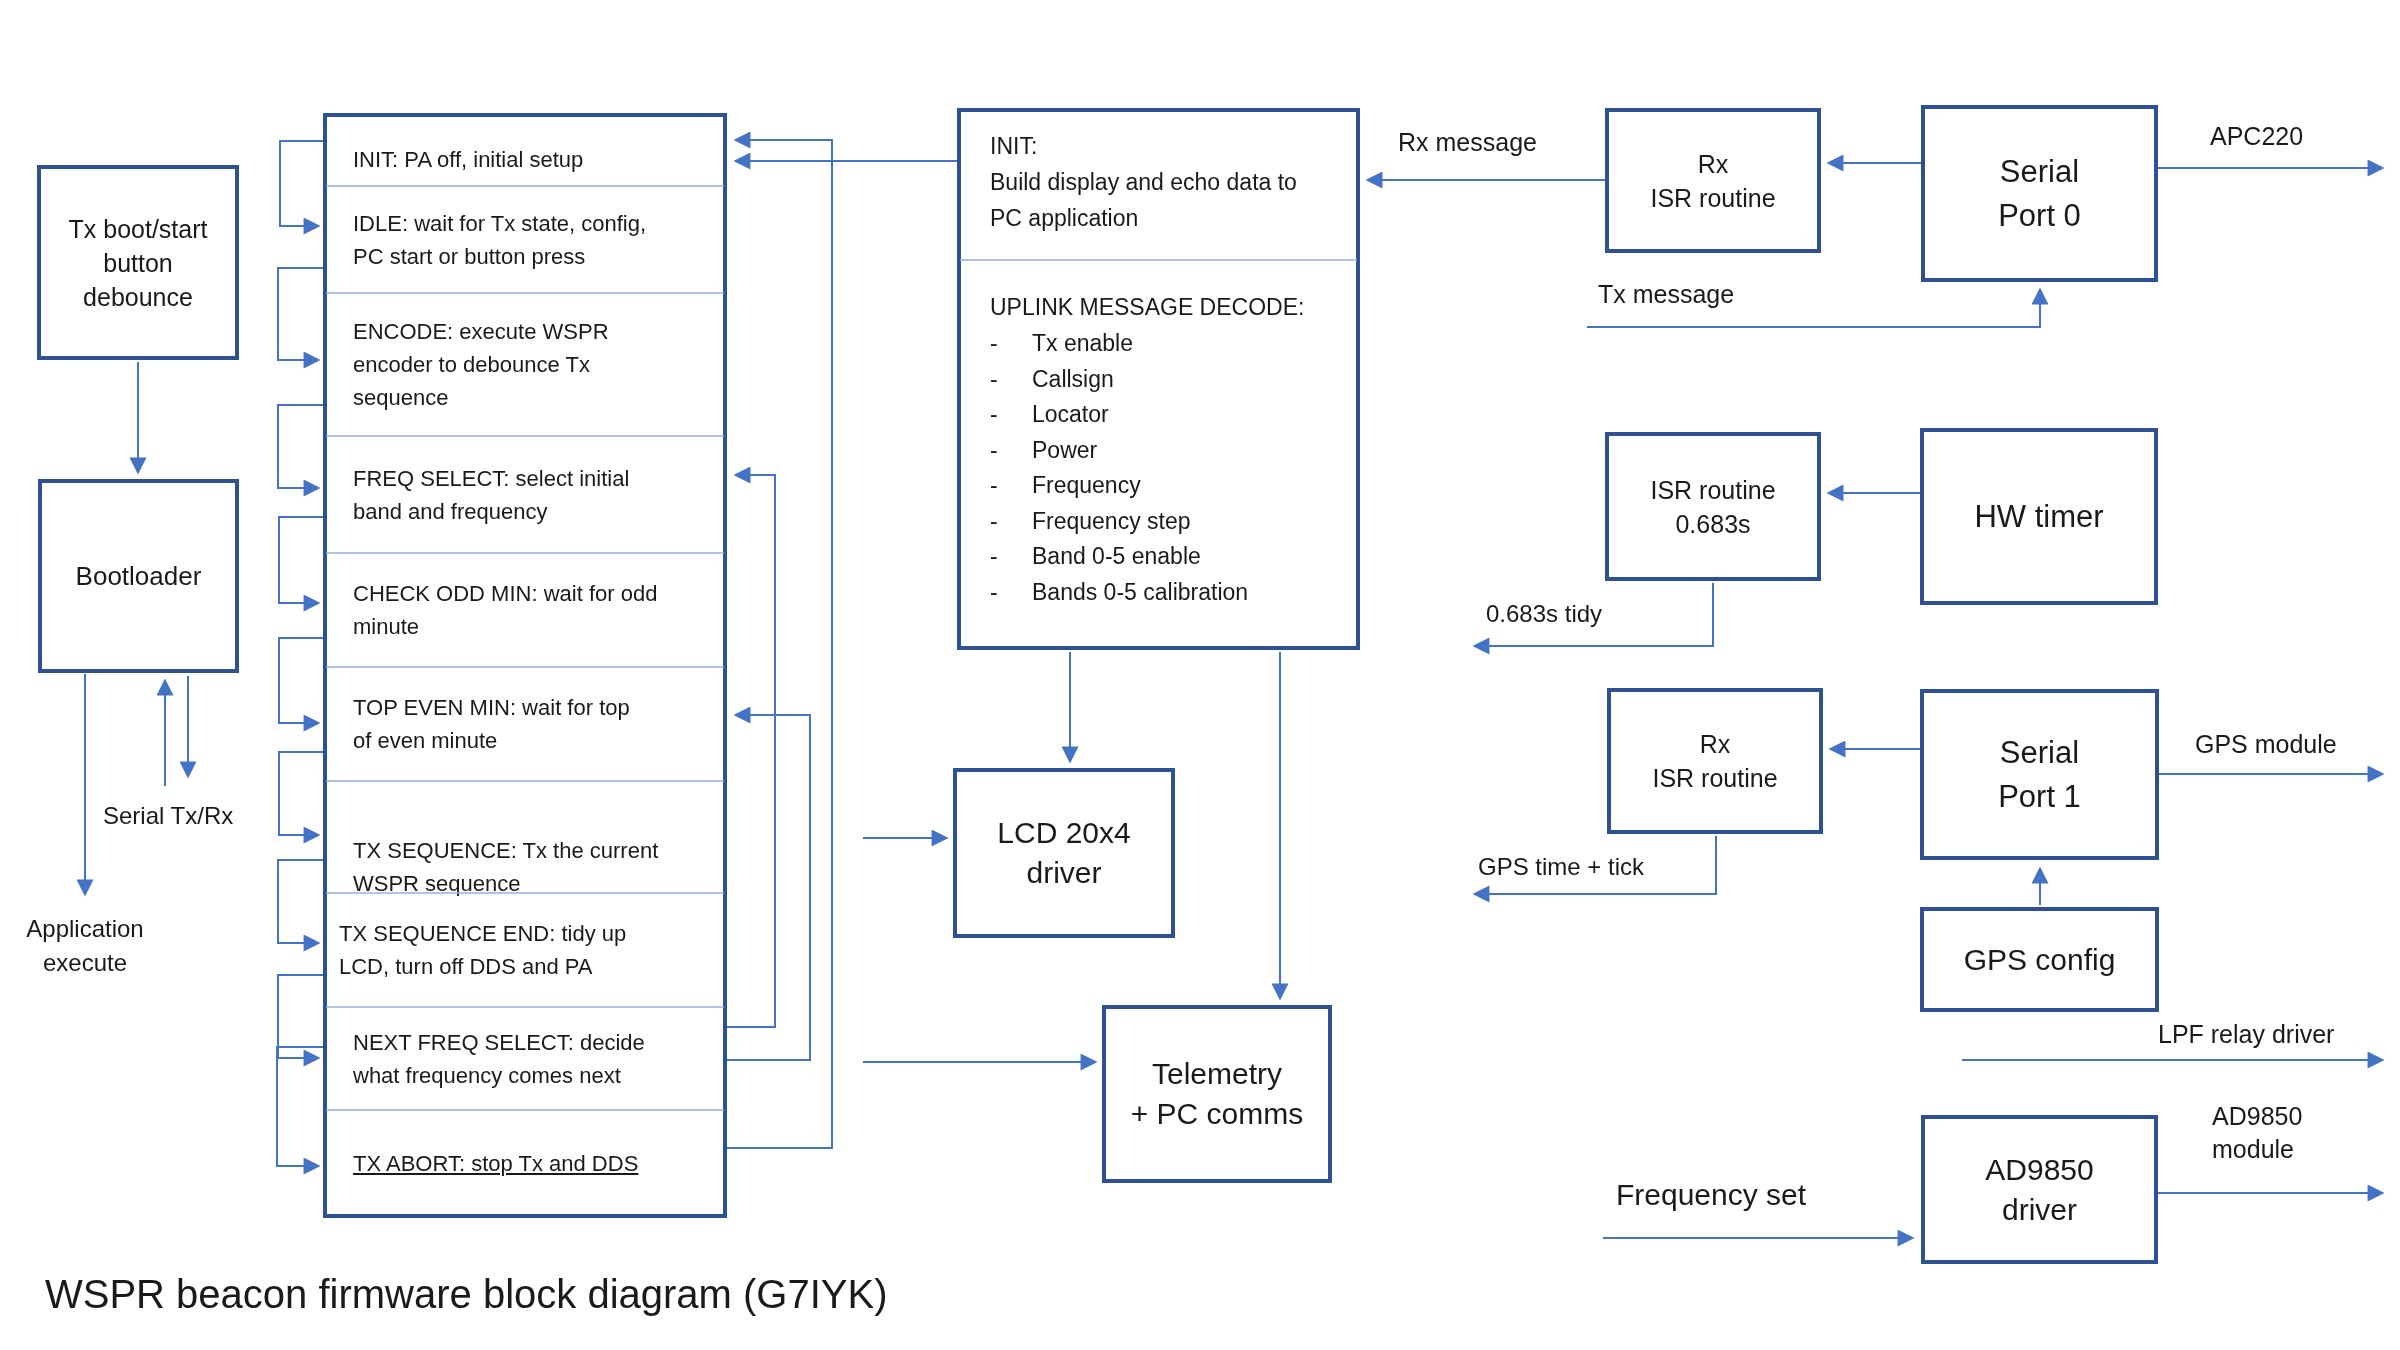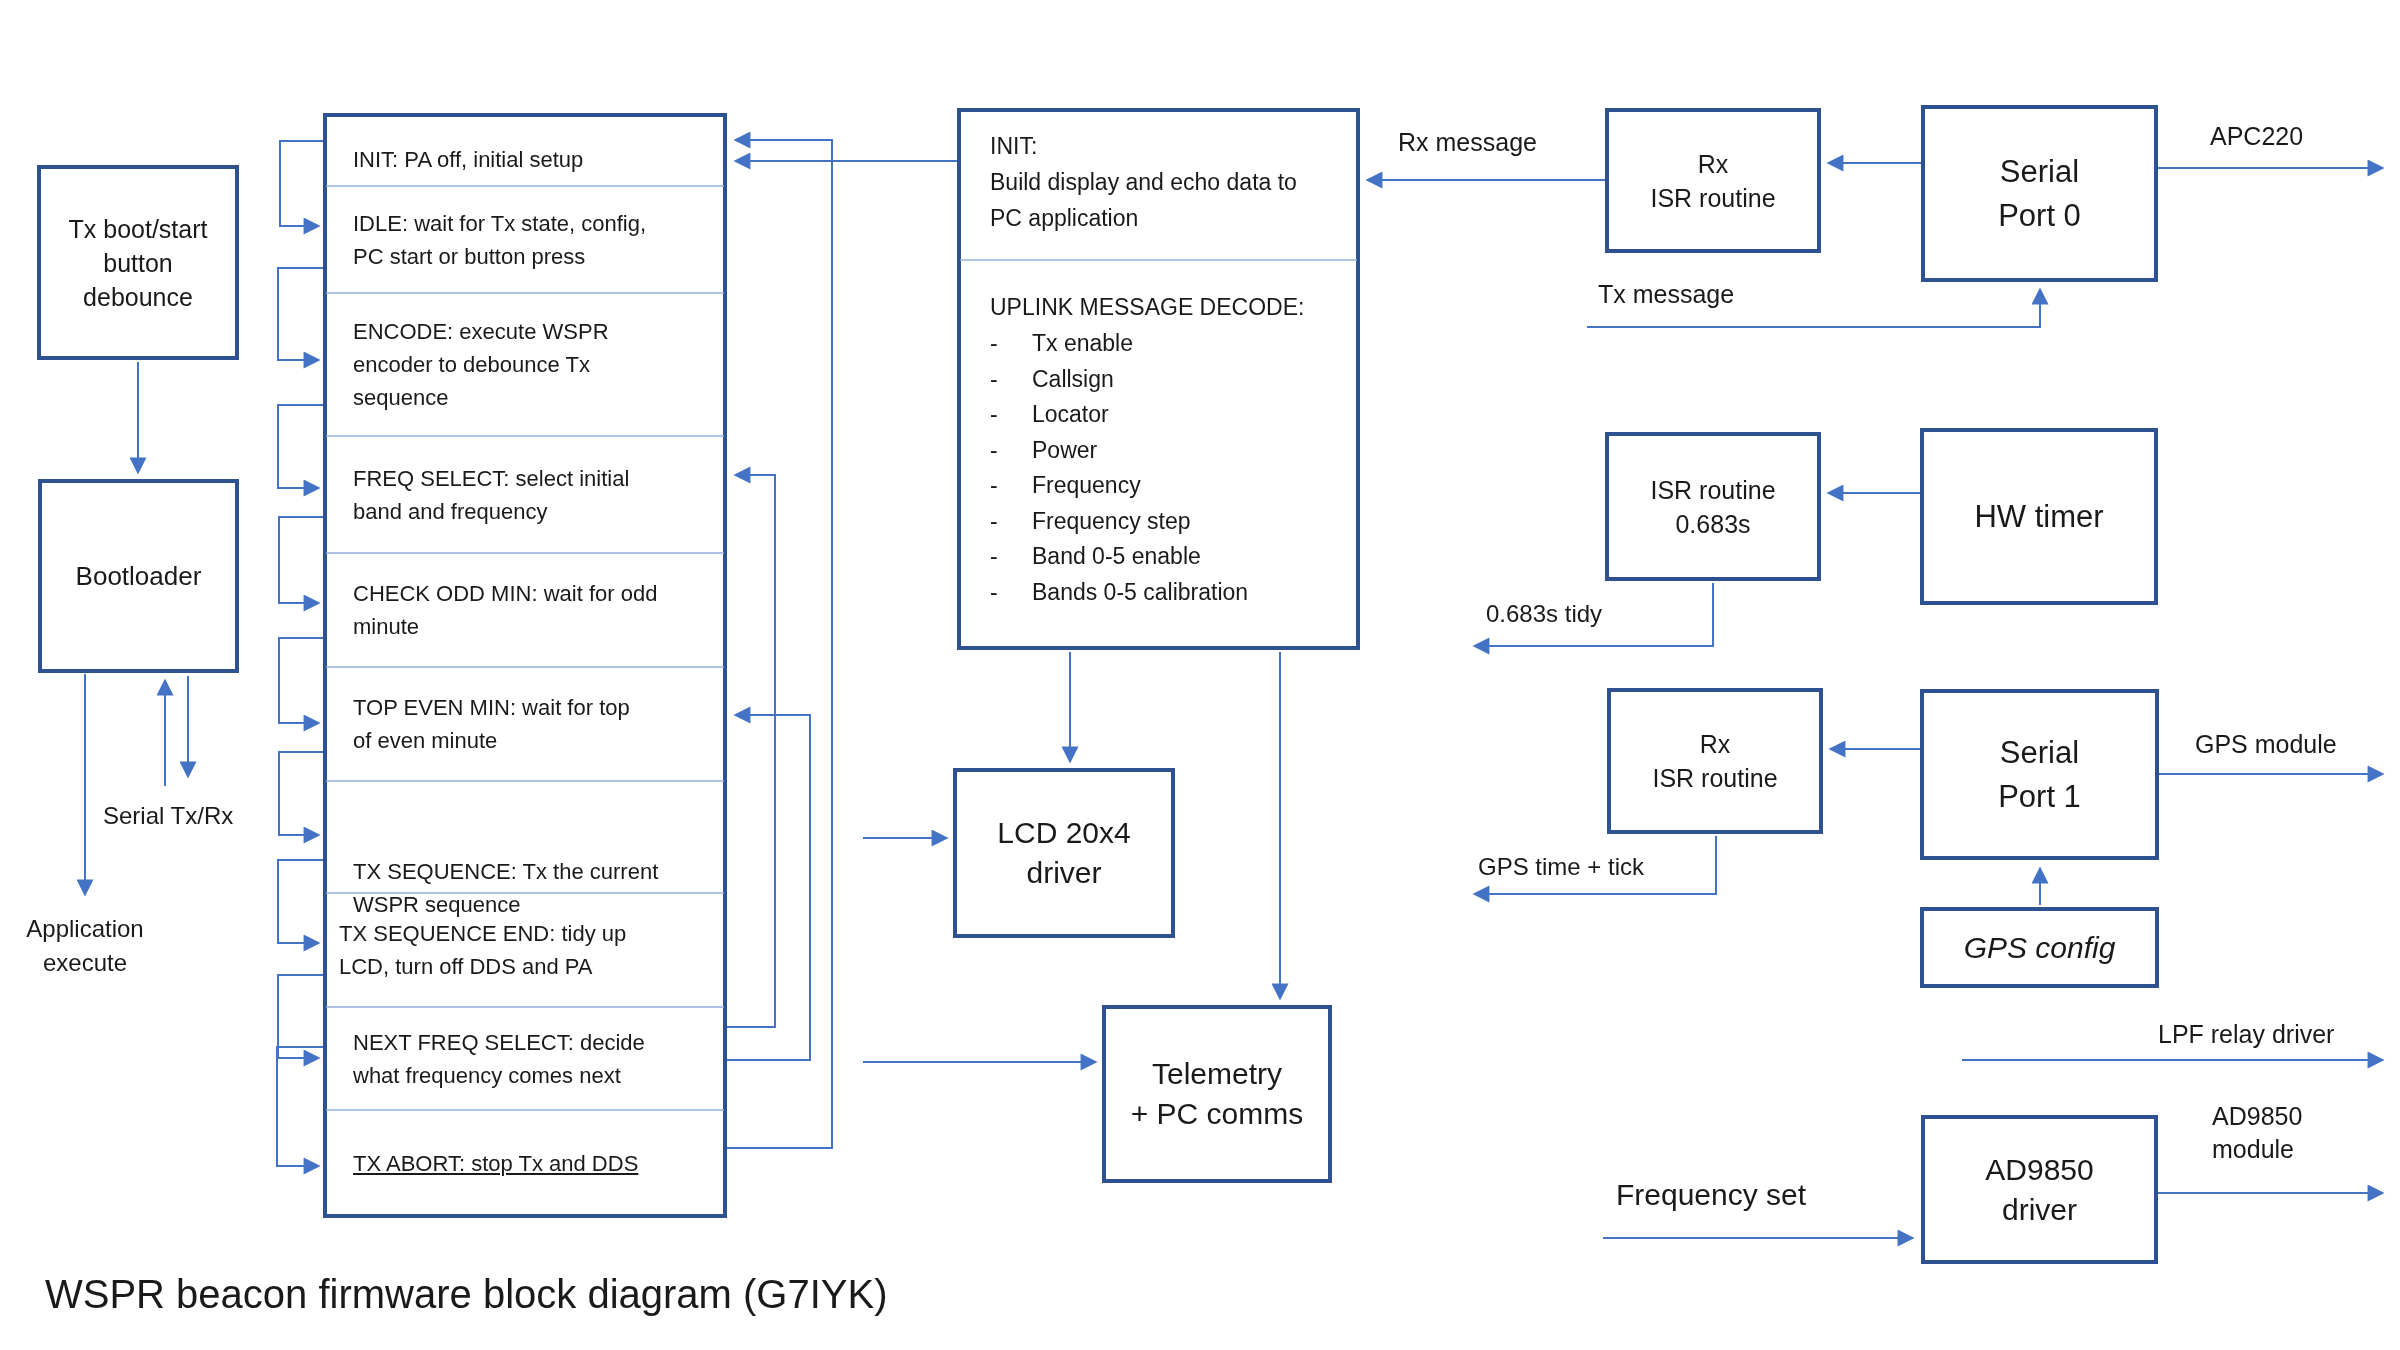--- a/index.html
+++ b/index.html
@@ -57,21 +57,21 @@
 PC start or button press</div>
   <div class="row ml" style="top:293px;height:143px;">ENCODE: execute WSPR
 encoder to debounce Tx
 sequence</div>
   <div class="row ml" style="top:436px;height:117px;">FREQ SELECT: select initial
 band and frequency</div>
   <div class="row ml" style="top:553px;height:114px;">CHECK ODD MIN: wait for odd
 minute</div>
   <div class="row ml" style="top:667px;height:114px;">TOP EVEN MIN: wait for top
 of even minute</div>
-  <div class="row ml" style="top:818px;height:140px;">TX SEQUENCE: Tx the current
+  <div class="row ml" style="top:797px;height:140px;">TX SEQUENCE: Tx the current
 WSPR sequence</div>
   <div class="row ml" style="top:893px;height:114px;padding-left:12px;">TX SEQUENCE END: tidy up
 LCD, turn off DDS and PA</div>
   <div class="row ml" style="top:1007px;height:103px;">NEXT FREQ SELECT: decide
 what frequency comes next</div>
   <div class="row ml" style="top:1110px;height:108px;align-items:flex-start;padding-top:37px;text-decoration:underline;">TX ABORT: stop Tx and DDS</div>
 
   <div class="box" style="left:957px;top:108px;width:403px;height:542px;"></div>
 
   <div class="lbl" style="left:990px;top:128px;font-size:23px;line-height:36px;">INIT:
@@ -143,21 +143,21 @@
   <div class="box ml medtext" style="left:1607px;top:688px;width:216px;height:146px;">Rx
 ISR routine</div>
 
   <div class="box ml" style="left:1920px;top:689px;width:239px;height:171px;font-size:31px;line-height:44px;">Serial
 Port 1</div>
 
   <div class="lbl" style="left:2195px;top:730px;font-size:25px;">GPS module</div>
 
   <div class="lbl" style="left:1478px;top:853px;font-size:24px;">GPS time + tick</div>
 
-  <div class="box" style="left:1920px;top:907px;width:239px;height:81px;font-size:30px;font-style:italic;">GPS config</div>
+  <div class="box" style="left:1920px;top:907px;width:239px;height:105px;font-size:30px;">GPS config</div>
 
   <div class="lbl" style="left:2158px;top:1020px;font-size:25px;">LPF relay driver</div>
 
   <div class="box ml bigtext" style="left:1921px;top:1115px;width:237px;height:149px;">AD9850
 driver</div>
 
   <div class="lbl" style="left:2212px;top:1100px;font-size:25px;line-height:33px;">AD9850
 module</div>
 
   <div class="lbl" style="left:1616px;top:1178px;font-size:30px;">Frequency set</div>

